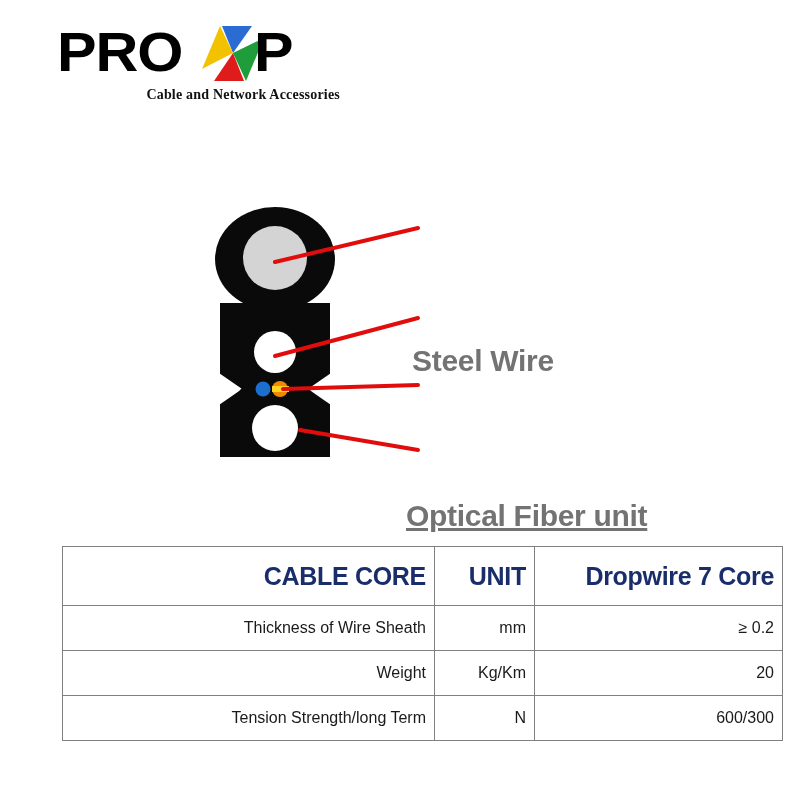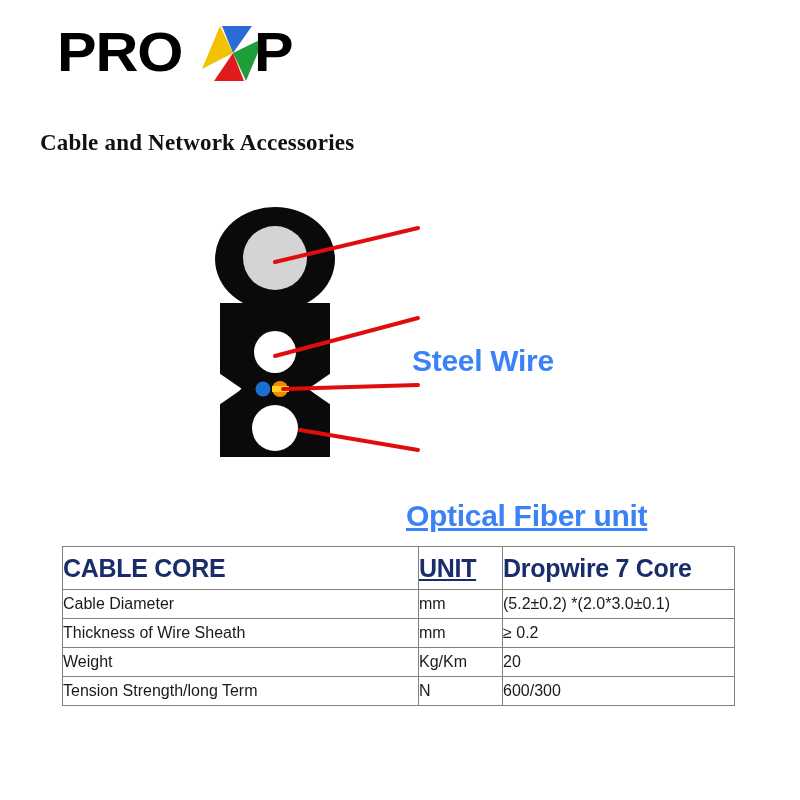--- a/index.html
+++ b/index.html
@@ -52,27 +52,26 @@
     width: 62px;
     height: 55px;
   }
   #logo-tagline {
     position: absolute;
     left: 0px;
     top: 60px;
     width: 300px;
     font-family: "Liberation Serif", serif;
     font-weight: 700;
-    font-size: 23px;
+    font-size: 14px;
     line-height: 26px;
     color: #111111;
     letter-spacing: 0.2px;
     text-align: right;
     white-space: nowrap;
-    margin-top: 48px;
   }
 
   
   #diagram {
     position: absolute;
     left: 0px;
     top: 150px;
     width: 800px;
     height: 330px;
   }
@@ -82,21 +81,21 @@
     top: 20px;
   }
 
   
   .callout-label {
     position: absolute;
     font-family: "Liberation Sans", sans-serif;
     font-weight: 700;
     font-size: 30px;
     line-height: 34px;
-    color: #3b82f6;
+    color: #737373;
     white-space: nowrap;
     letter-spacing: -0.3px;
   }
   #label-steel-wire     { left: 412px; top: 194px; }
   #label-strength-steel { left: 408px; top: 283px; }
   #label-fiber-unit     { left: 406px; top: 349px; text-decoration: underline; }
   #label-jacket         { left: 404px; top: 408px; }
 
   
   #spec-table-wrap {
@@ -107,42 +106,42 @@
   }
   table#spec-table {
     border-collapse: collapse;
     width: 669px;
     table-layout: fixed;
     background: #ffffff;
   }
   table#spec-table th,
   table#spec-table td {
     border: 1.6px solid #808080;
-    text-align: left;
+    text-align: right;
     vertical-align: middle;
-    padding: 0;
+    padding: 8px;
     background: #ffffff;
   }
   table#spec-table thead th {
     height: 42px;
     font-family: "Liberation Sans", sans-serif;
     font-weight: 700;
     font-size: 25px;
     color: #1a2d6b;
     letter-spacing: -0.3px;
   }
   table#spec-table tbody td {
     height: 28px;
     font-family: "Liberation Sans", sans-serif;
     font-weight: 400;
     font-size: 16px;
     color: #1a1a1a;
   }
   .col-param { width: 355px; }
-  .col-unit  { width: 83px; text-decoration: underline;  }
+  .col-unit  { width: 83px;  }
   .col-value { width: 231px; }
 </style>
 </head>
 <body>
 
 <div id="logo-block">
 
   <div id="logo-wordmark">
     <span class="logo-text" id="logo-pro">PRO</span>
 
@@ -231,25 +230,20 @@
   <table id="spec-table">
     <thead>
       <tr>
         <th class="col-param">CABLE CORE</th>
         <th class="col-unit">UNIT</th>
         <th class="col-value">Dropwire 7 Core</th>
       </tr>
     </thead>
     <tbody>
       <tr>
-        <td>Cable Diameter</td>
-        <td>mm</td>
-        <td>(5.2±0.2) *(2.0*3.0±0.1)</td>
-      </tr>
-      <tr>
         <td>Thickness of Wire Sheath</td>
         <td>mm</td>
         <td>≥ 0.2</td>
       </tr>
       <tr>
         <td>Weight</td>
         <td>Kg/Km</td>
         <td>20</td>
       </tr>
       <tr>

